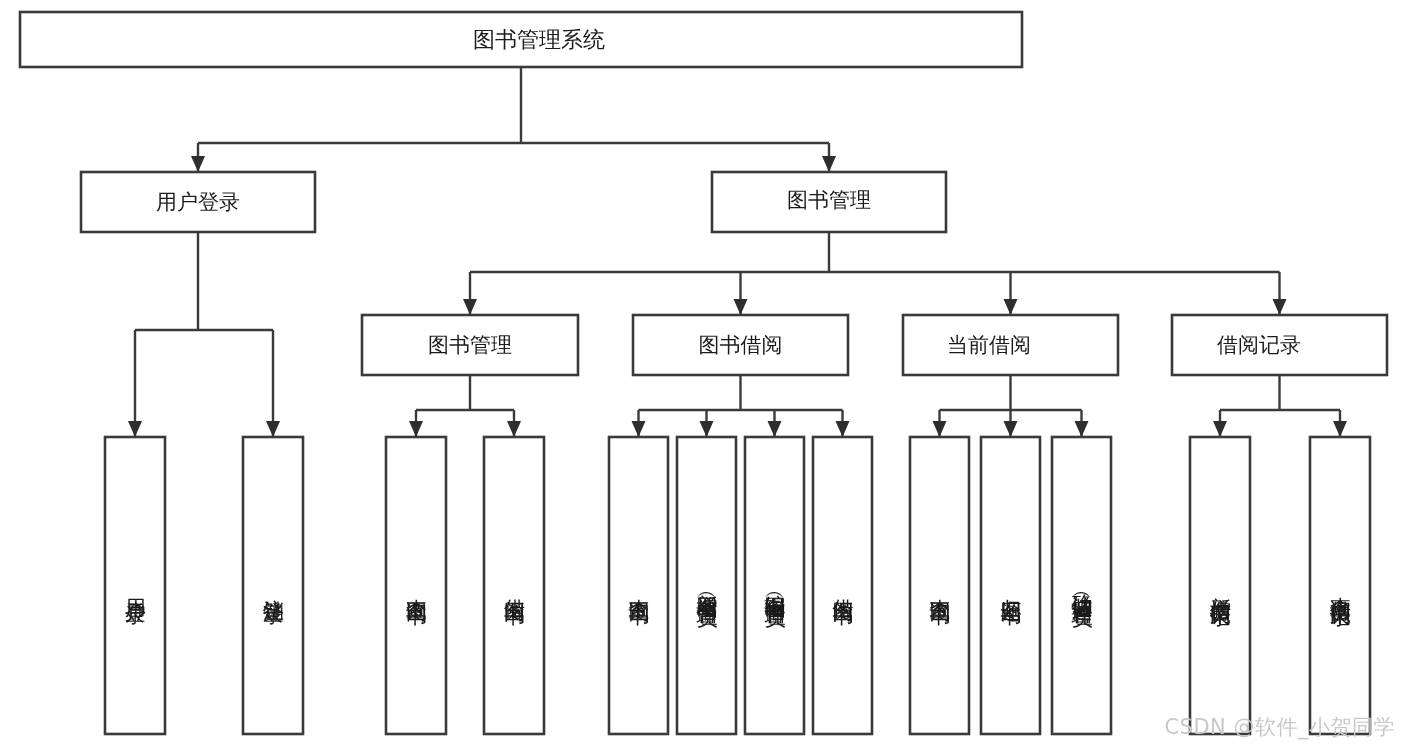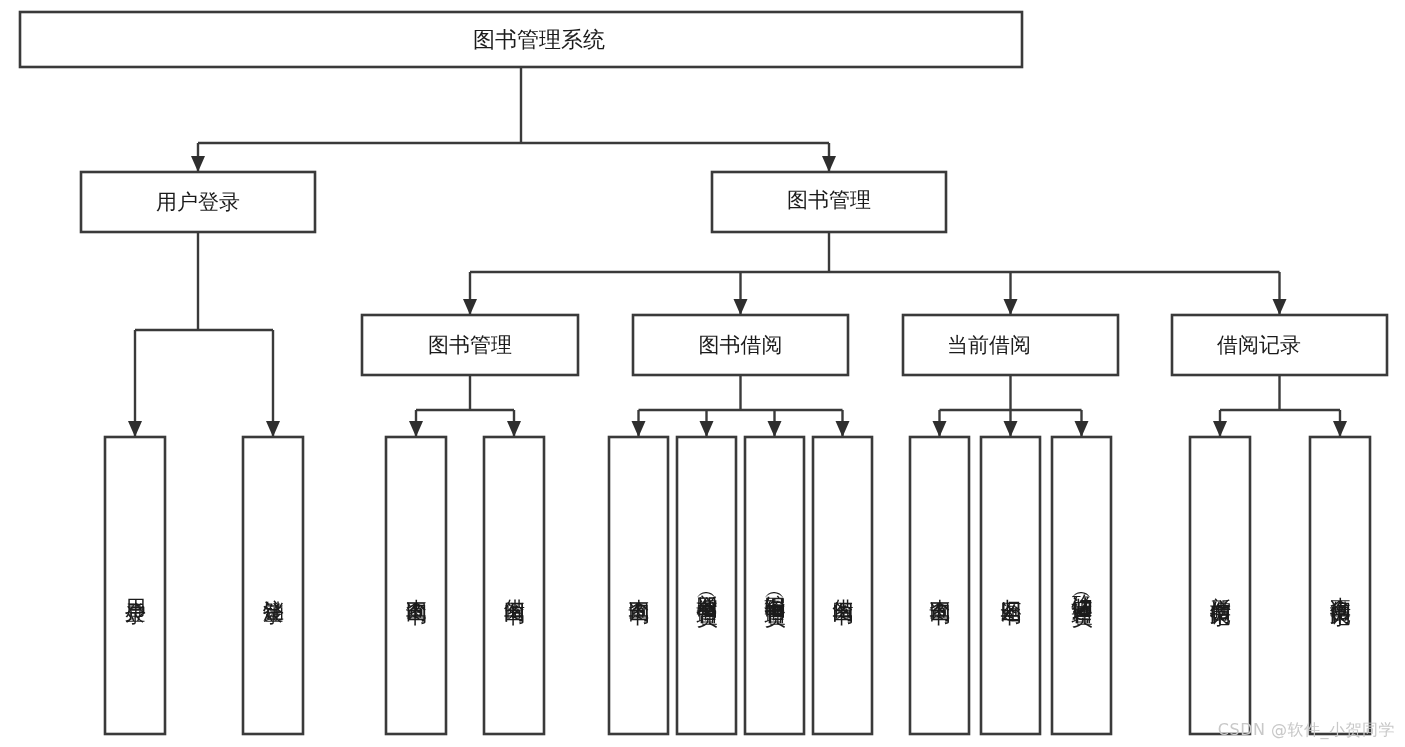--- a/index.html
+++ b/index.html
@@ -61,21 +61,21 @@
     color: #1b1b1b;
     pointer-events: none;
   }
   .htext-wrap.title {
     font-size: 22px;
   }
   .watermark {
     position: absolute;
     right: 10px;
     bottom: 6px;
-    font-size: 16px;
+    font-size: 21px;
     color: #c8c8c8;
     white-space: nowrap;
     letter-spacing: 0.5px;
   }
 </style>
 </head>
 <body>
 
 <div id="diagram-root">
   <svg id="tree-svg" viewBox="0 0 1405 747" xmlns="http://www.w3.org/2000/svg">

